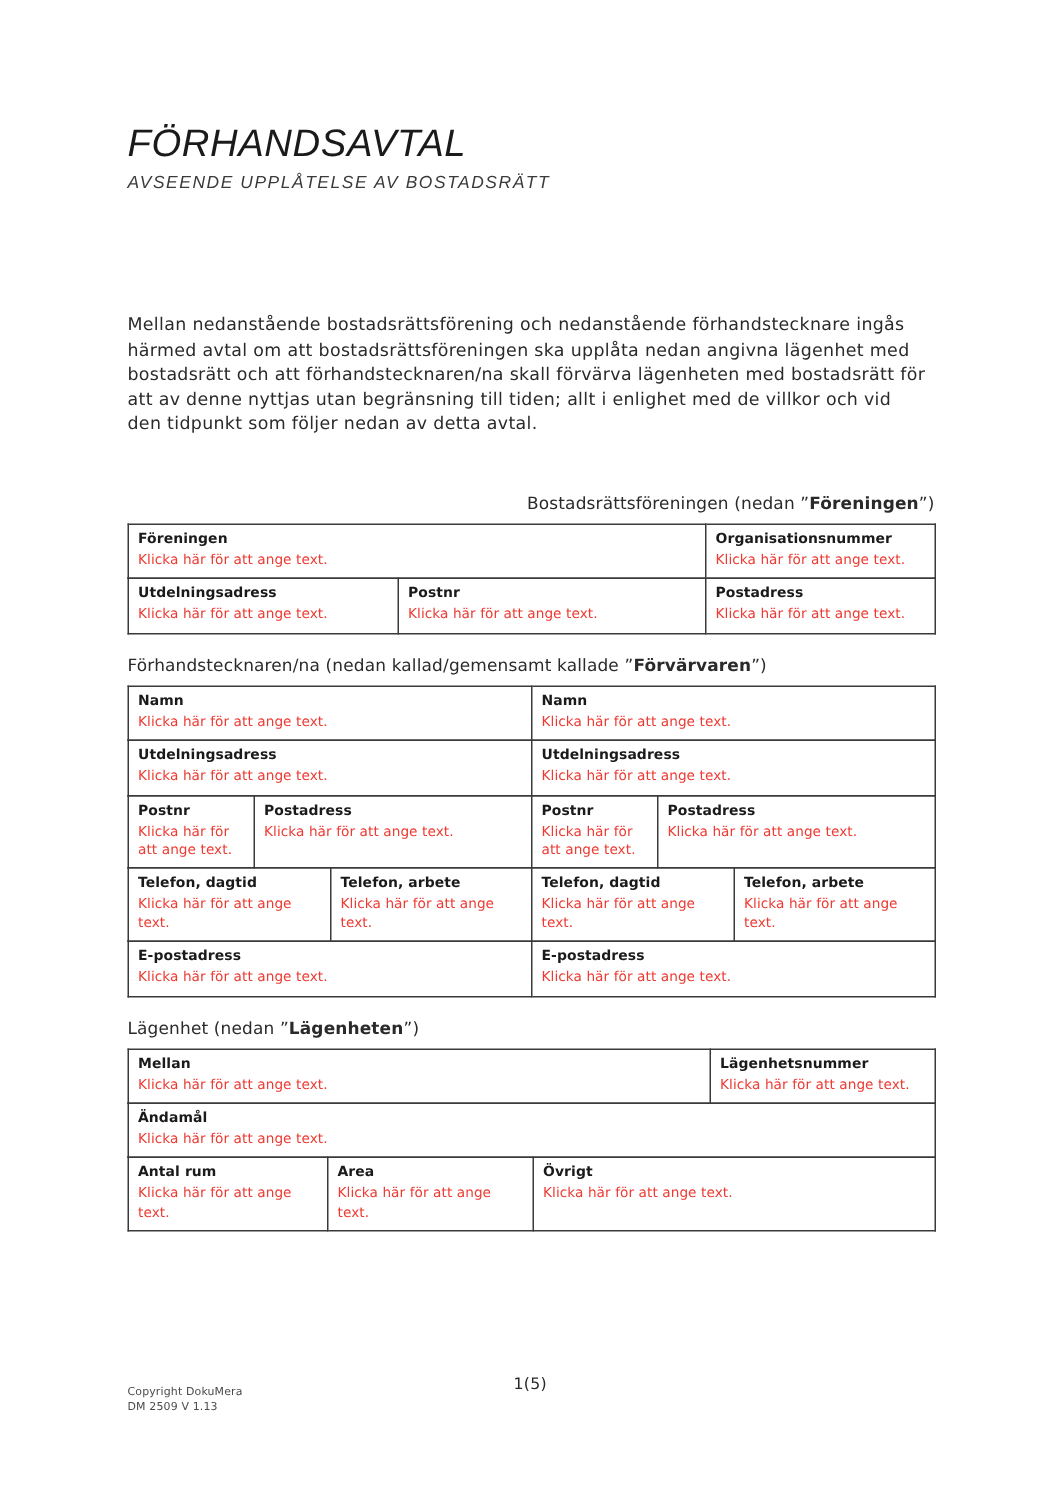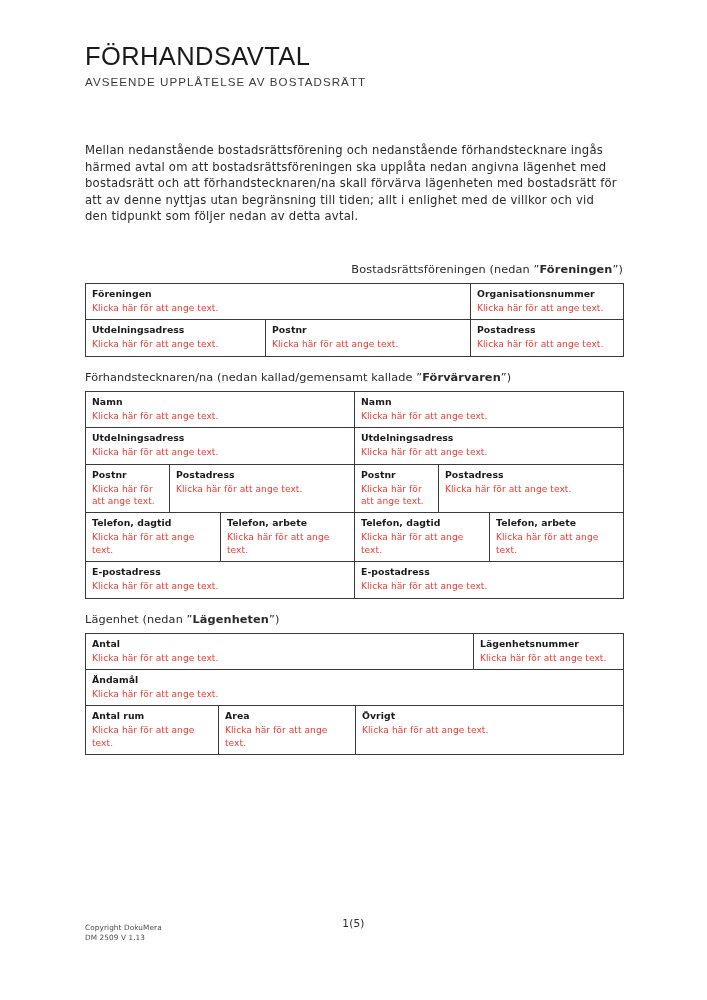--- a/index.html
+++ b/index.html
@@ -25,21 +25,21 @@
   }
 
   .content {
     position: absolute;
     left: 85px;
     top: 0;
     width: 538px;
   }
 
   
-  .title-block { padding-top: 42px; }
+  .title-block { padding-top: 82px; font-style: italic; }
   h1.doc-title {
     font-family: "Liberation Sans", "DejaVu Sans", sans-serif;
     font-size: 25.5px;
     font-weight: 400;
     letter-spacing: 0.4px;
     margin: 0 0 5px 0;
     color: #1a1a1a;
     line-height: 1.1;
   }
   .doc-subtitle {
@@ -47,21 +47,21 @@
     font-size: 11.6px;
     font-weight: 400;
     letter-spacing: 1.05px;
     color: #3a3a3a;
     margin: 0;
     line-height: 1.2;
   }
 
   
   .intro {
-    margin-top: 53px;
+    margin-top: 79px;
     font-size: 11.6px;
     line-height: 16.6px;
     letter-spacing: 0.22px;
     color: #2a2a2a;
     width: 534px;
     text-align: left;
   }
 
   
   .section-heading {
@@ -303,21 +303,21 @@
     <div class="section-heading sec3"><span>Lägenhet (nedan ”</span><b>Lägenheten</b><span>”)</span></div>
 
     <table class="form">
       <colgroup>
           <col style="width:388px">
           <col style="width:150px">
         </colgroup>
       <tbody>
           <tr>
         <td>
-          <span class="lbl">Antal</span>
+          <span class="lbl">Mellan</span>
           <span class="val">Klicka här för att ange text.</span>
         </td>
         <td>
           <span class="lbl">Lägenhetsnummer</span>
           <span class="val">Klicka här för att ange text.</span>
         </td>
       </tr>
     </tbody>
       </table>
 

